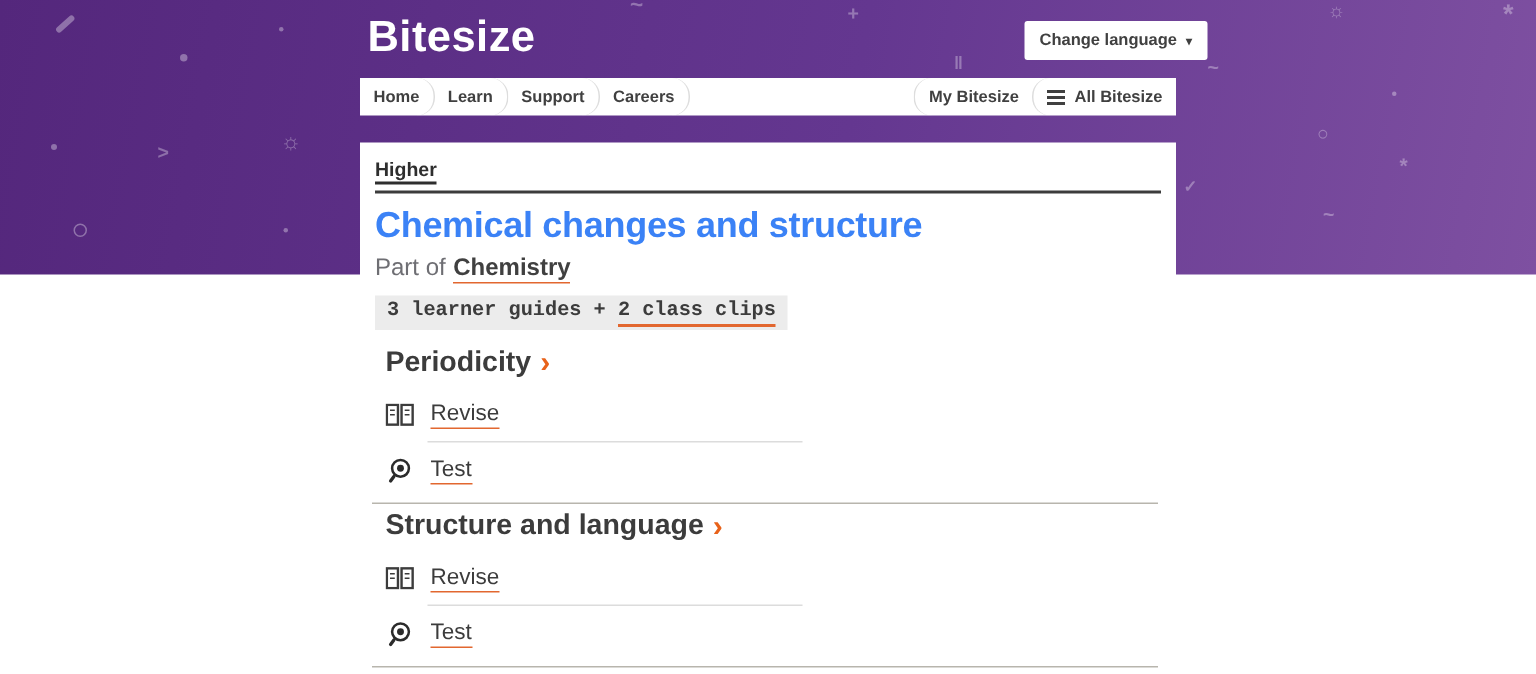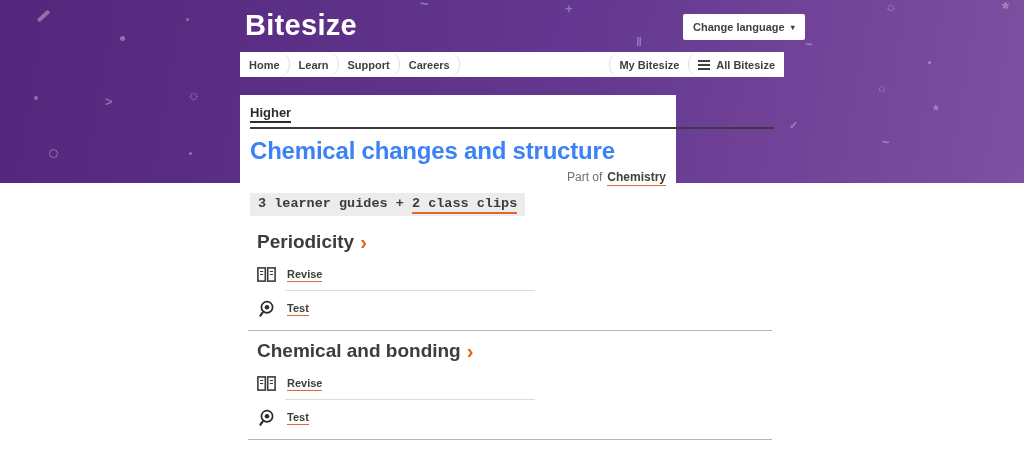--- a/index.html
+++ b/index.html
@@ -24,42 +24,42 @@
   
   .topnav{position:absolute;left:240px;top:52px;width:544px;height:25px;background:#fff;display:flex;align-items:stretch;}
   .nav-item{display:flex;align-items:center;padding:0 9px;font-size:11px;font-weight:bold;color:#404040;
             border-right:1px solid #ddd;text-decoration:none;cursor:pointer;white-space:nowrap;border-radius:12px;}
   .nav-spacer{flex:1;}
   .nav-item.right{border-right:0;border-left:1px solid #ddd;}
   .burger{display:inline-block;margin-right:6px;}
   .burger i{display:block;width:12px;height:2px;background:#404040;margin:2px 0;}
 
   
-  .card{position:absolute;left:240px;top:95px;width:436px;background:#fff;box-sizing:border-box;
+  .card{position:absolute;left:240px;top:95px;width:544px;background:#fff;box-sizing:border-box;
         padding:6px 10px 10px 10px;}
   .level-link{display:inline-block;margin-top:4px;font-size:13px;font-weight:bold;color:#2e2e2e;
               border-bottom:2px solid #2e2e2e;padding-bottom:1px;text-decoration:none;cursor:pointer;}
   .rule{margin-top:4px;border:0;border-top:2px solid #3c3c3c;width:524px;}
   .page-title{margin:8px 0 0 0;font-size:24px;line-height:28px;font-weight:bold;color:#3b82f6;letter-spacing:-.2px;}
-  .partof{margin-top:5px;font-size:12px;text-align:right;}
+  .partof{margin-top:5px;font-size:16px;}
   .partof .muted{color:#6e6e73;}
   .partof a{margin-left:5px;font-weight:bold;color:#404040;text-decoration:none;
             border-bottom:1.5px solid #e2672f;padding-bottom:1px;cursor:pointer;}
   .badge{display:inline-block;margin-top:9px;background:#ececec;padding:3px 8px 5px 8px;
          font-size:13.5px;font-weight:bold;color:#3c3c3c;font-family:Liberation Mono, monospace;}
   .badge a{color:#3c3c3c;text-decoration:none;border-bottom:2px solid #e2672f;padding-bottom:1px;cursor:pointer;}
 
   
   .topic{position:absolute;left:257px;width:515px;}
   .topic-title{margin:0;font-size:19px;line-height:24px;font-weight:bold;}
   .topic-title a{color:#3c3c3c;text-decoration:none;cursor:pointer;}
   .topic-chevron{color:#e8621a;font-size:20px;font-weight:bold;margin-left:6px;vertical-align:-1px;}
   .linkrow{display:flex;align-items:center;gap:11px;margin-top:13px;}
   .linkrow.second{margin-top:9px;}
-  .activity-link{font-size:11px;font-weight:bold;color:#3c3c3c;text-decoration:none;
+  .activity-link{font-size:15px;font-weight:normal;color:#3c3c3c;text-decoration:none;
                  border-bottom:1.5px solid #e2672f;padding-bottom:1px;cursor:pointer;}
   .icon{display:inline-flex;width:19px;justify-content:center;}
   .divider-short{margin:8px 0 0 28px;width:250px;border-top:1px solid #dcdcdc;}
   .divider-long{margin:12px 0 0 -9px;width:524px;border-top:1px solid #b8b5ad;}
 </style>
 </head>
 <body>
 
 <div class="stage">
 
@@ -146,21 +146,21 @@
           <line x1="4.6" y1="12.6" x2="2.4" y2="15.6" stroke="#2b2b2b" stroke-width="2.2" stroke-linecap="round"></line>
         </svg>
       </span>
       <a class="activity-link">Test</a>
     </div>
     <div class="divider-long"></div>
   </section>
 
   <section class="topic" style="top:339px;">
     <h2 class="topic-title">
-      <a>Chemical and bonding</a><span class="topic-chevron">›</span>
+      <a>Structure and language</a><span class="topic-chevron">›</span>
     </h2>
     <div class="linkrow">
       <span class="icon">
         <svg width="19" height="15" viewBox="0 0 19 15">
           <rect x="0.9" y="0.9" width="7.4" height="13.2" fill="none" stroke="#3c3c3c" stroke-width="1.6"></rect>
           <rect x="10.7" y="0.9" width="7.4" height="13.2" fill="none" stroke="#3c3c3c" stroke-width="1.6"></rect>
           <line x1="3" y1="4.5" x2="6.2" y2="4.5" stroke="#3c3c3c" stroke-width="1.1"></line>
           <line x1="3" y1="7.5" x2="6.2" y2="7.5" stroke="#3c3c3c" stroke-width="1.1"></line>
           <line x1="12.8" y1="4.5" x2="16" y2="4.5" stroke="#3c3c3c" stroke-width="1.1"></line>
           <line x1="12.8" y1="7.5" x2="16" y2="7.5" stroke="#3c3c3c" stroke-width="1.1"></line>

